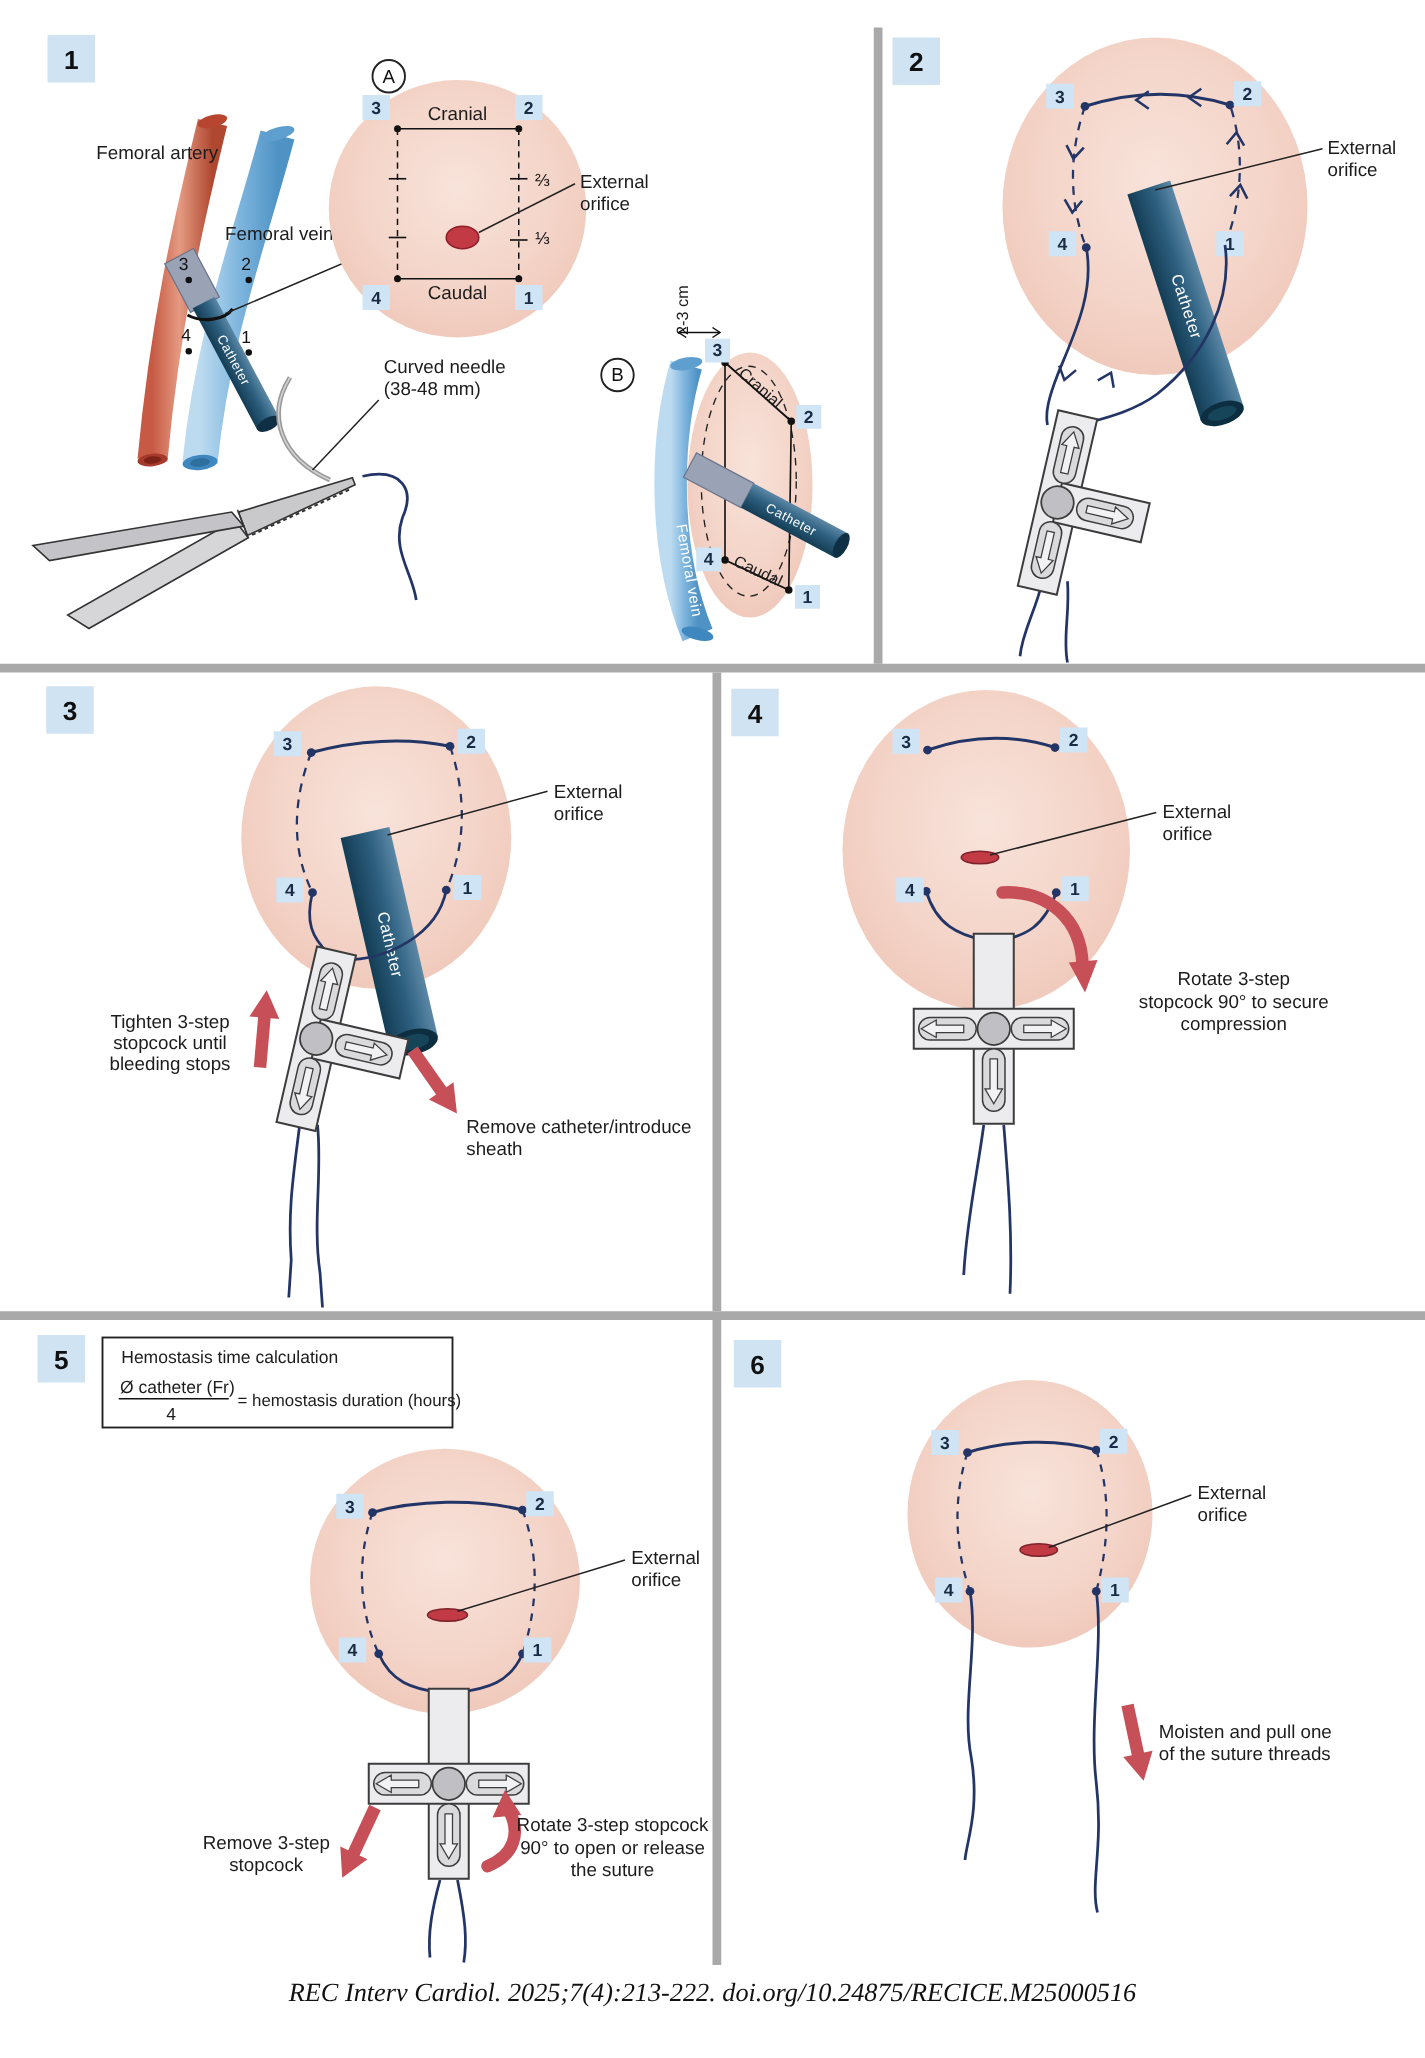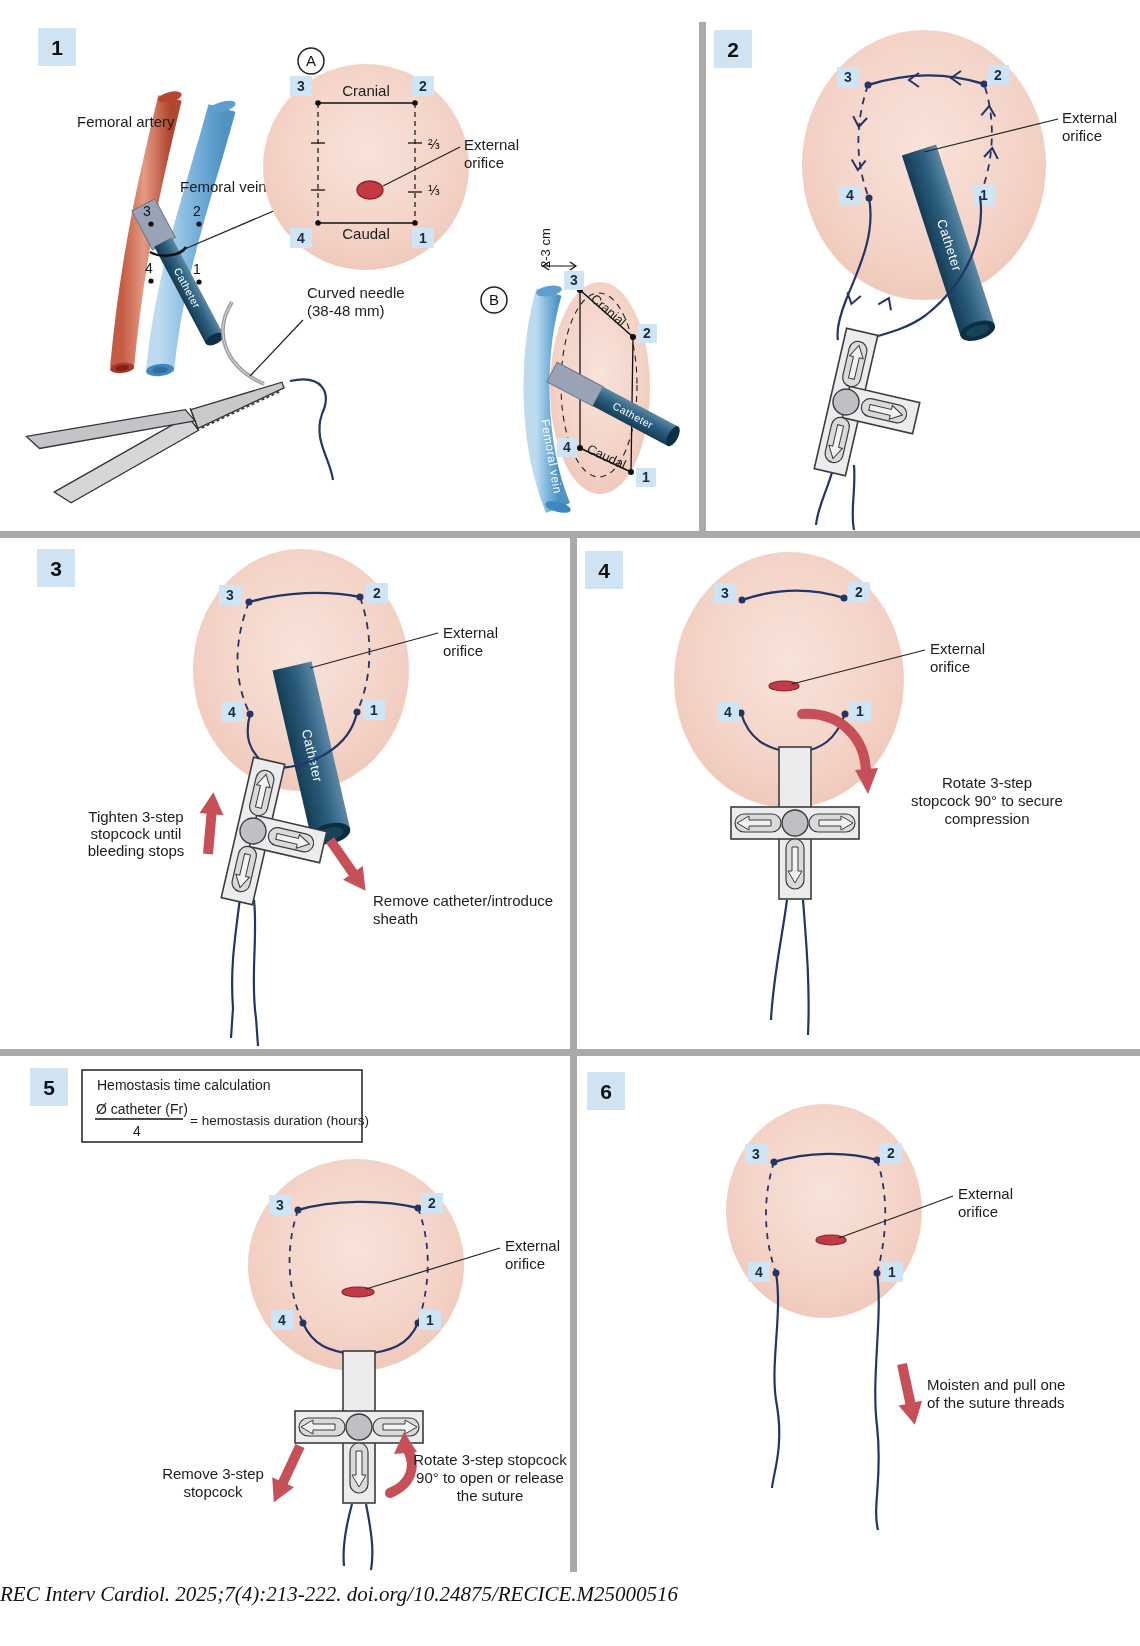--- a/index.html
+++ b/index.html
@@ -11,21 +11,21 @@
   .lbl{font-size:15px;}
   .lbl13{font-size:13px;}
   .lbl14{font-size:14px;}
   .num{font-size:14px;font-weight:bold;fill:#1b2b45;}
   .numplain{font-size:14px;fill:#111;}
   .badge-num{font-size:21px;font-weight:bold;fill:#101010;}
   .wlbl{fill:#ffffff;font-size:13px;letter-spacing:0.5px;}
   .wlbl-sm{fill:#ffffff;font-size:10.5px;letter-spacing:0.5px;}
   .circ-letter{font-size:15px;fill:#111;}
   .frac{font-size:14px;fill:#111;}
-  #footer{position:absolute;left:0;top:1582px;width:1140px;text-align:left;
+  #footer{position:absolute;left:0;top:1582px;width:1140px;text-align:center;
           font-family:"Liberation Serif",serif;font-style:italic;font-size:21px;color:#111;}
 </style>
 </head>
 <body>
 
 <div id="page">
 
   <svg width="0" height="0" style="position:absolute">
     <defs>
       <radialGradient id="skinG" cx="50%" cy="42%" r="65%">

